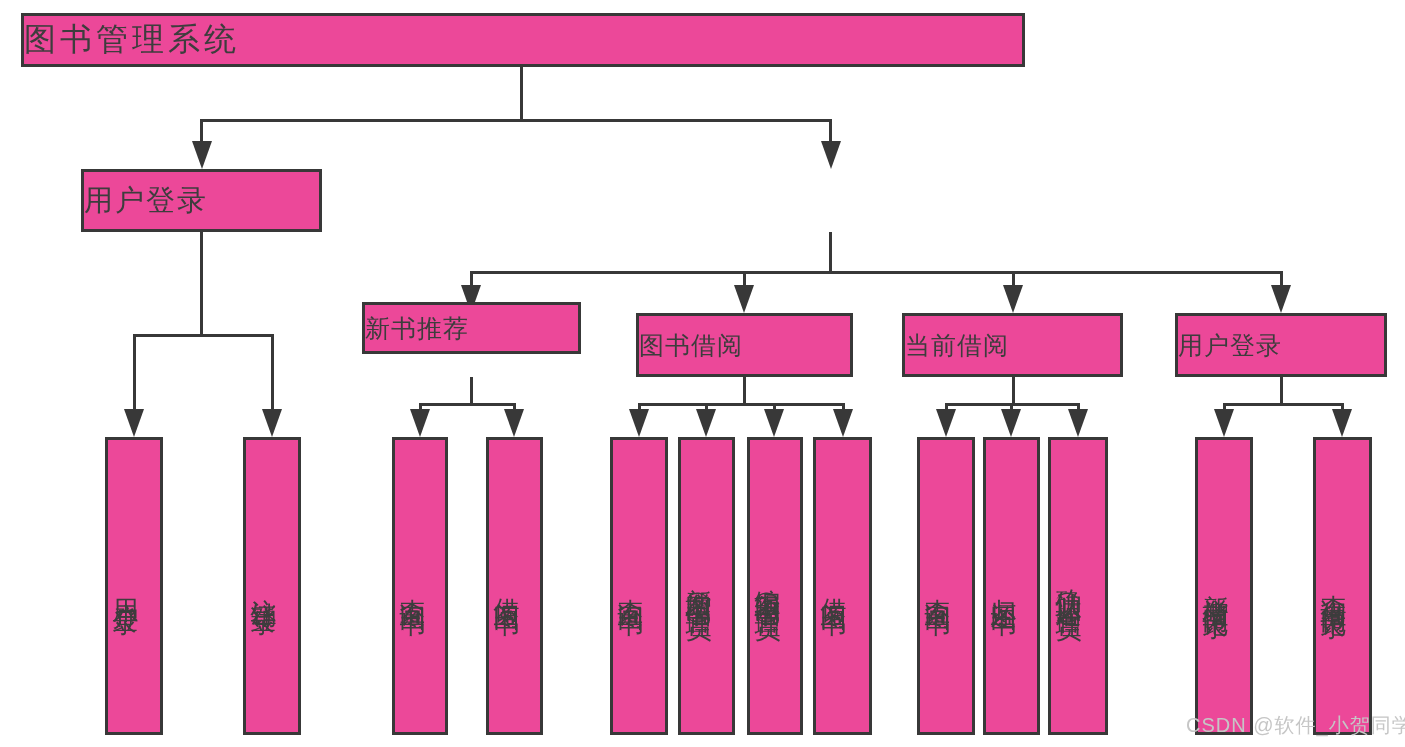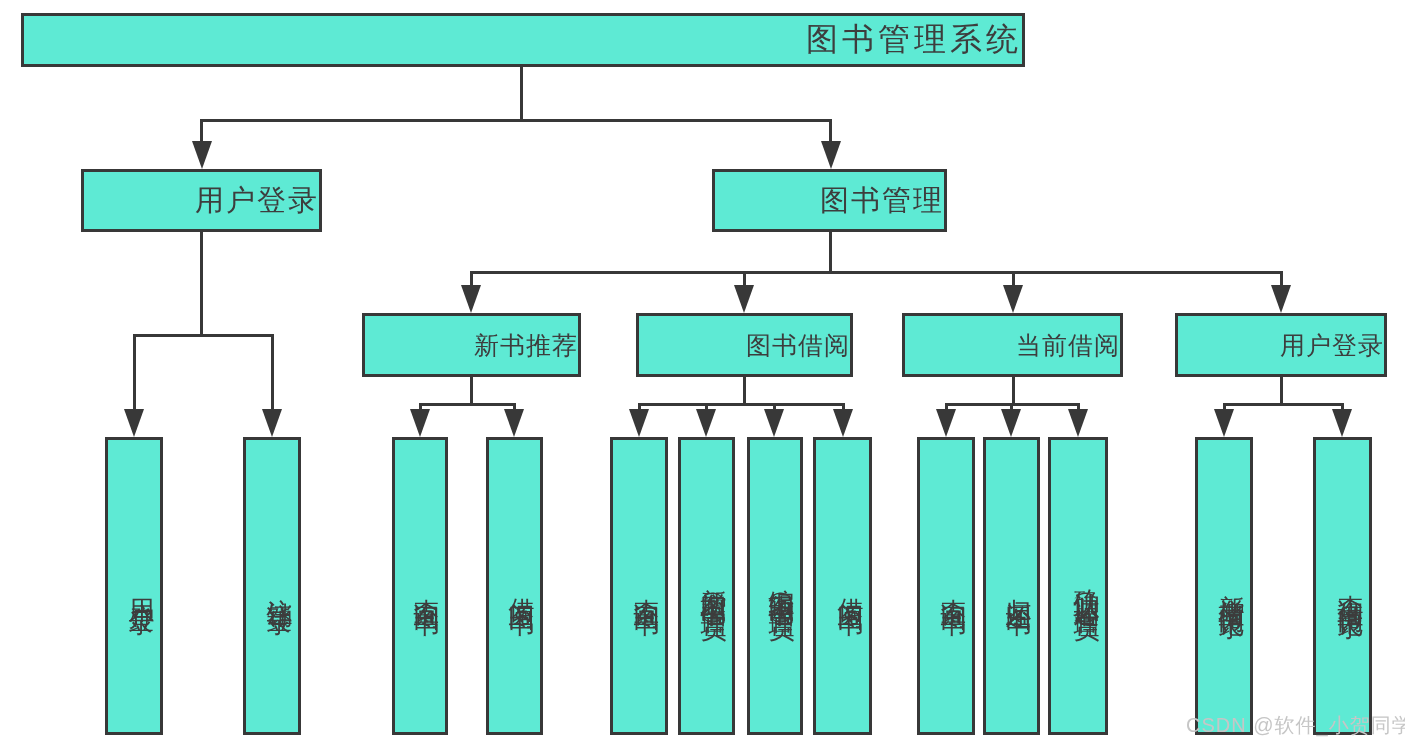--- a/index.html
+++ b/index.html
@@ -19,25 +19,26 @@
     height: 747px;
     background: var(--background);
     overflow: hidden;
   }
 
   
   .box {
     position: absolute;
     box-sizing: border-box;
     border: 3px solid var(--box-border);
-    background: #5eead4;
+    background: #ec4899;
     display: flex;
     align-items: center;
-    justify-content: flex-end;
+    justify-content: flex-start;
     color: var(--text);
+    font-family: Liberation Serif, serif;
   }
   .t-root { font-size: 32px; letter-spacing: 4px; }
   .t-l2   { font-size: 29px; letter-spacing: 2px; }
   .t-l3   { font-size: 25px; letter-spacing: 1px; }
 
   .vbox span {
     writing-mode: vertical-rl;
     text-orientation: mixed;
     font-size: 26px;
     letter-spacing: 4px;
@@ -81,44 +82,41 @@
 
   <div class="ln" style="left:520px; top:67px;  width:3px;  height:53px;"></div>
   <div class="ln" style="left:200px; top:119px; width:632px; height:3px;"></div>
   <div class="ln" style="left:200px; top:119px; width:3px;  height:23px;"></div>
   <div class="ar" style="left:192px; top:141px;"></div>
   <div class="ln" style="left:829px; top:119px; width:3px;  height:23px;"></div>
   <div class="ar" style="left:821px; top:141px;"></div>
 
   <div class="box t-l2" style="left:81px; top:169px; width:241px; height:63px;">
     <span>用户登录</span>
-  </div>
-  <div class="box t-l2" style="left:712px; top:169px; width:235px; height:63px;">
-    <span>图书管理</span>
   </div>
 
   <div class="ln" style="left:200px; top:232px; width:3px;  height:104px;"></div>
   <div class="ln" style="left:133px; top:334px; width:141px; height:3px;"></div>
   <div class="ln" style="left:133px; top:334px; width:3px;  height:76px;"></div>
   <div class="ar" style="left:124px; top:409px;"></div>
   <div class="ln" style="left:271px; top:334px; width:3px;  height:76px;"></div>
   <div class="ar" style="left:262px; top:409px;"></div>
 
   <div class="ln" style="left:829px;  top:232px; width:3px;   height:41px;"></div>
   <div class="ln" style="left:470px;  top:271px; width:813px; height:3px;"></div>
   <div class="ln" style="left:470px;  top:271px; width:3px;   height:16px;"></div>
   <div class="ar" style="left:461px;  top:285px;"></div>
   <div class="ln" style="left:743px;  top:271px; width:3px;   height:16px;"></div>
   <div class="ar" style="left:734px;  top:285px;"></div>
   <div class="ln" style="left:1012px; top:271px; width:3px;   height:16px;"></div>
   <div class="ar" style="left:1003px; top:285px;"></div>
   <div class="ln" style="left:1280px; top:271px; width:3px;   height:16px;"></div>
   <div class="ar" style="left:1271px; top:285px;"></div>
 
-  <div class="box t-l3" style="left:362px; top:313px; width:219px; height:64px;">
+  <div class="box t-l3" style="left:362px; top:302px; width:219px; height:52px;">
     <span>新书推荐</span>
   </div>
   <div class="box t-l3" style="left:902px; top:313px; width:221px; height:64px;">
     <span>当前借阅</span>
   </div>
   <div class="box t-l3" style="left:636px; top:313px; width:217px; height:64px;">
     <span>图书借阅</span>
   </div>
   <div class="box t-l3" style="left:1175px; top:313px; width:212px; height:64px;">
     <span>用户登录</span>

